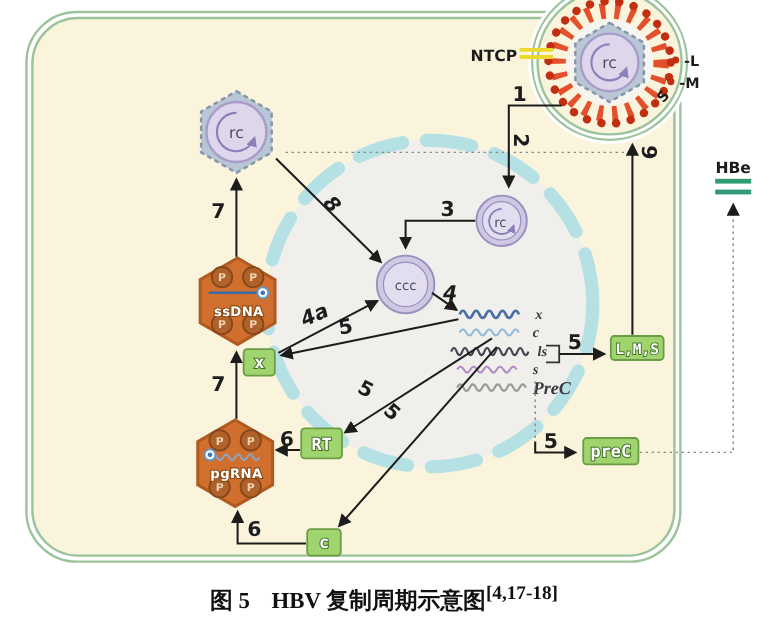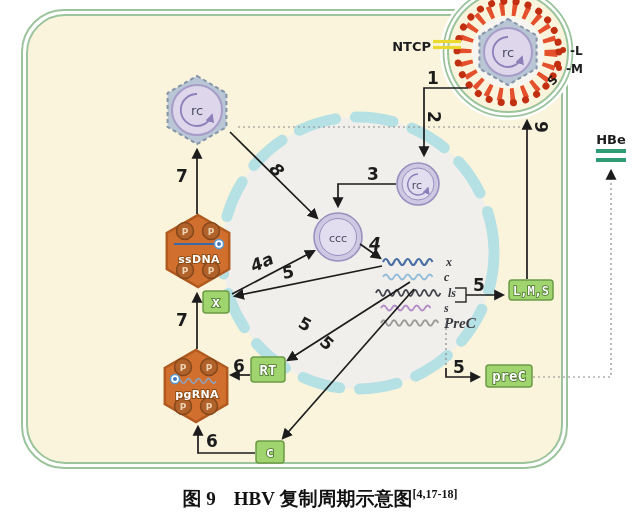--- a/index.html
+++ b/index.html
@@ -15,21 +15,21 @@
   .rclab{font:500 13px "DejaVu Sans",sans-serif;fill:#4c4c60;}
   .rclab-sm{font:500 11px "DejaVu Sans",sans-serif;fill:#4c4c60;}
   .mlab{font:italic 700 12px "Liberation Serif",serif;fill:#38383f;}
   .mlab-big{font:italic 700 15px "Liberation Serif",serif;fill:#38383f;}
   .envlab{font:700 12px "DejaVu Sans",sans-serif;fill:#1c1c1c;}
   .ln{stroke:#1c1c1c;stroke-width:1.7;fill:none;}
   .dot{stroke:#8a8a8a;stroke-width:1.2;fill:none;stroke-dasharray:2 3;}
   #caption{position:absolute;left:0;top:486px;width:100%;text-align:center;
            font-family:"Liberation Serif",serif;font-weight:700;font-size:19px;color:#111;}
   #caption .gap{display:inline-block;width:18px;}
-  #caption sup{font-size:12px;}
+  #caption sup{font-size:16px;}
 </style>
 </head>
 <body>
 
 <div id="stage">
 <svg width="640" height="523" viewBox="0 0 640 523">
   <defs>
     <marker id="ah" viewBox="0 0 10 10" refX="8" refY="5" markerWidth="6.5" markerHeight="6.5" orient="auto">
       <path d="M0,0 L10,5 L0,10 z" fill="#1c1c1c"></path>
     </marker>
@@ -221,15 +221,15 @@
   </g>
 
   <g>
     <text x="611" y="144" text-anchor="middle" class="envlab" style="font-size:13px">HBe</text>
     <rect x="596" y="149" width="30" height="4" fill="#2f9c73"></rect>
     <rect x="596" y="158" width="30" height="4" fill="#2f9c73"></rect>
   </g>
 </svg>
 
 <div id="caption">
-  <span>图 9</span><span class="gap"></span><span>HBV 复制周期示意图</span><sup>[4,17-18]</sup>
+  <span>图 5</span><span class="gap"></span><span>HBV 复制周期示意图</span><sup>[4,17-18]</sup>
 </div>
 </div>
 
 </body></html>

